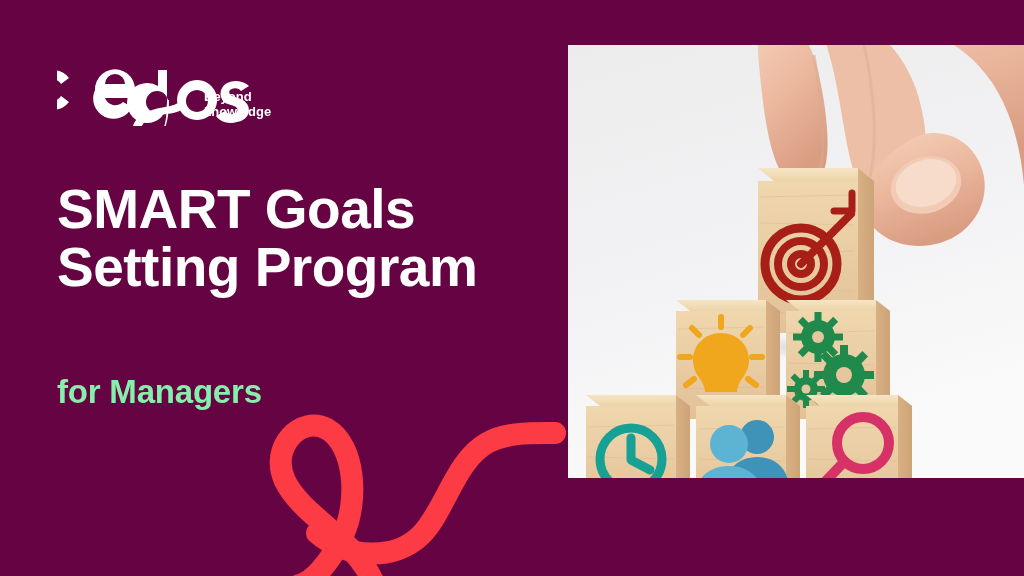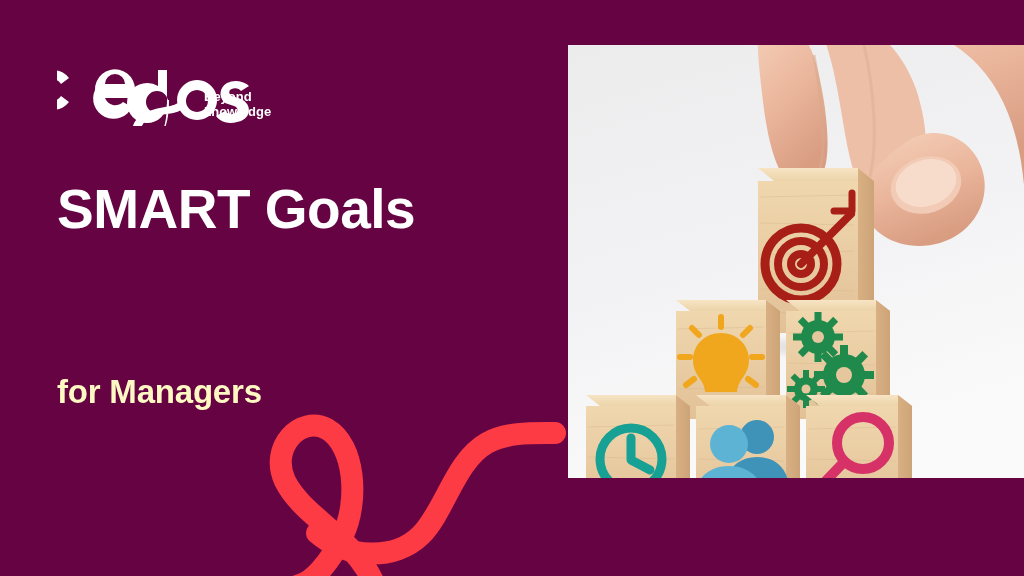--- a/index.html
+++ b/index.html
@@ -17,21 +17,21 @@
 
   
   #headline{
     position:absolute;left:57px;top:180px;width:500px;
     color:#ffffff;font-size:55px;line-height:58px;
     font-weight:700;letter-spacing:-0.5px;
   }
   #headline .hl-line{display:block;white-space:nowrap;}
   #subtitle{
     position:absolute;left:57px;top:373px;
-    color:#fef9c3;font-size:33px;line-height:38px;font-weight:700;
+    color:#86efac;font-size:33px;line-height:38px;font-weight:700;
     letter-spacing:-0.2px;white-space:nowrap;
   }
 
   
   #swoosh{position:absolute;left:255px;top:385px;width:320px;height:200px;}
 
   
   #photo{
     position:absolute;left:568px;top:45px;width:456px;height:433px;
     overflow:hidden;background:#ececed;
@@ -60,20 +60,21 @@
       </g>
       <g fill="#ffffff" font-family="Liberation Sans, sans-serif" font-size="13" font-weight="700">
         <text x="147" y="55">Beyond</text>
         <text x="147" y="70">knowledge</text>
       </g>
     </svg>
   </div>
 
   <div id="headline">
     <span class="hl-line">SMART Goals</span>
+    <span class="hl-line">Setting Program</span>
   </div>
 
   <div id="subtitle">for Managers</div>
 
   <div id="swoosh">
     <svg viewBox="0 0 320 200" width="320" height="200" aria-hidden="true">
       <path d="M118 196
                C 96 150, 48 132, 30 96
                C 14 62, 46 30, 72 44
                C 100 60, 104 116, 88 150

